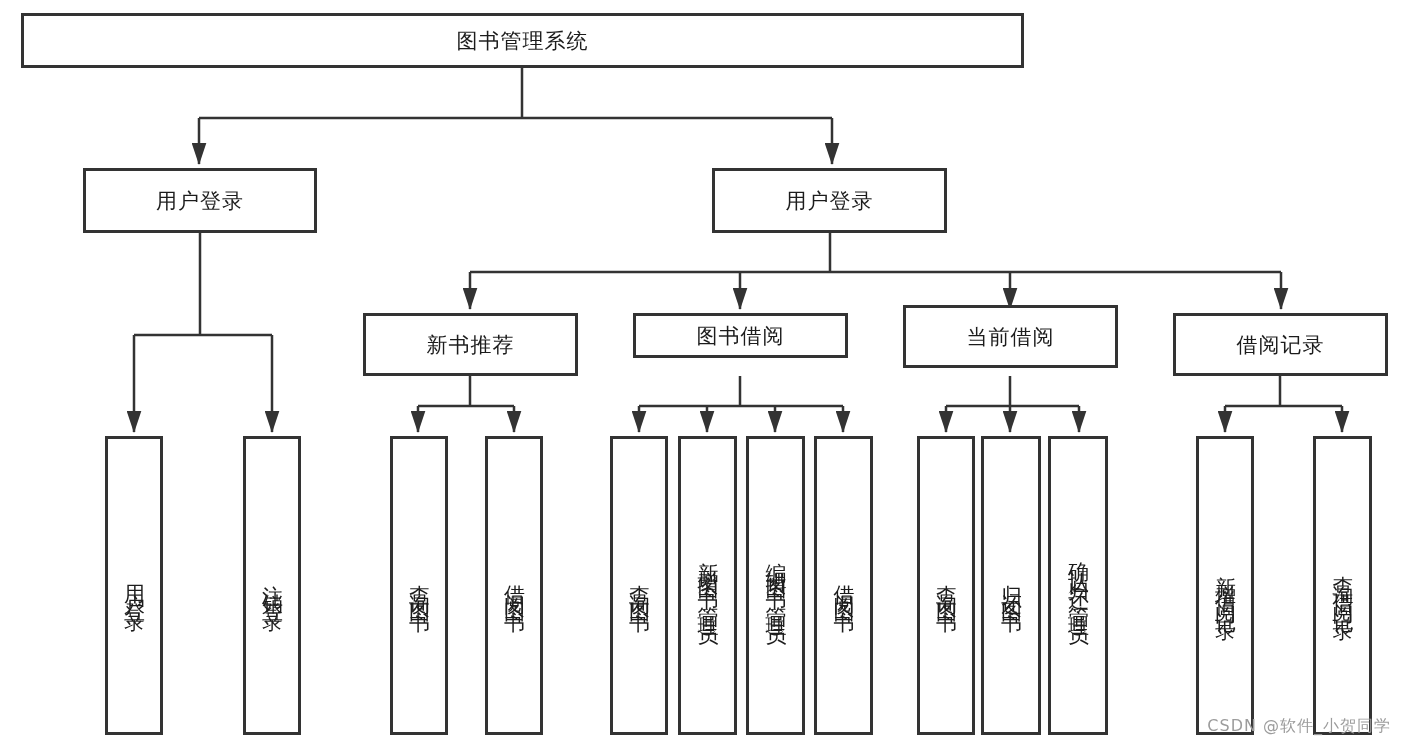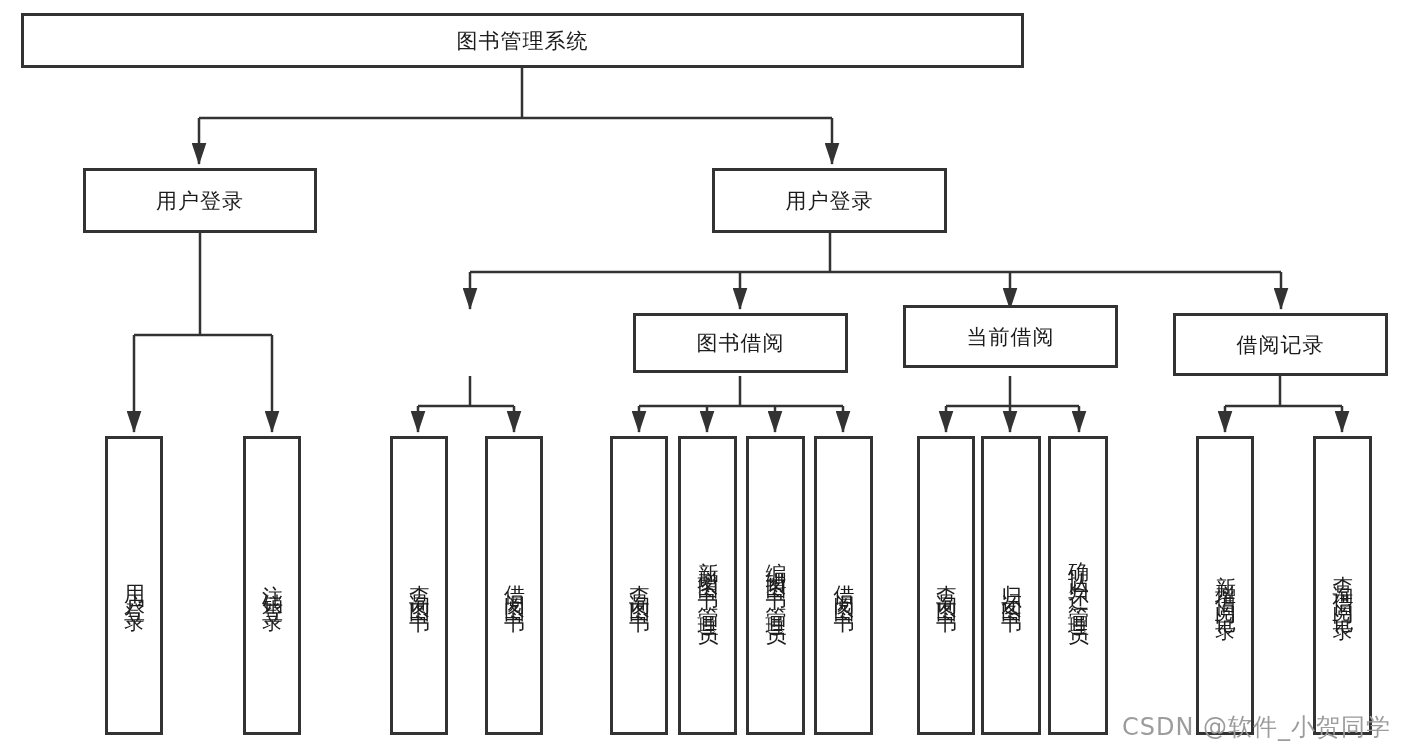--- a/index.html
+++ b/index.html
@@ -54,22 +54,22 @@
     writing-mode: vertical-rl;
     text-orientation: mixed;
     font-size: 21px;
     letter-spacing: 9px;
     color: var(--text, #1c1c1c);
     line-height: 1;
   }
   .watermark {
     position: absolute;
     right: 14px;
-    bottom: 4px;
-    font-size: 24px;
+    bottom: 10px;
+    font-size: 16px;
     color: var(--watermark, #9c9c9c);
     letter-spacing: 1px;
     white-space: nowrap;
   }
 </style>
 </head>
 <body>
 
 <div class="canvas">
 
@@ -112,21 +112,22 @@
     <path class="ln" d="M1280,376 L1280,406 M1225,406 L1342,406"></path>
     <path class="ln" d="M1225,406 L1225,432" marker-end="url(#arrowhead)"></path>
     <path class="ln" d="M1342,406 L1342,432" marker-end="url(#arrowhead)"></path>
   </svg>
 
   <div class="box" style="left:21px; top:13px; width:1003px; height:55px;">图书管理系统</div>
 
   <div class="box" style="left:83px; top:168px; width:234px; height:65px;">用户登录</div>
   <div class="box" style="left:712px; top:168px; width:235px; height:65px;">用户登录</div>
 
-  <div class="box" style="left:633px; top:313px; width:215px; height:60px;">图书借阅</div>
+  <div class="box" style="left:363px; top:313px; width:215px; height:63px;">新书推荐</div>
+  <div class="box" style="left:633px; top:313px; width:215px; height:45px;">图书借阅</div>
   <div class="box" style="left:903px; top:305px; width:215px; height:63px;">当前借阅</div>
   <div class="box" style="left:1173px; top:313px; width:215px; height:63px;">借阅记录</div>
 
   <div class="leaf" style="left:105px;">
     <span class="vtext">用户登录</span>
   </div>
   <div class="leaf" style="left:243px;">
     <span class="vtext">注销登录</span>
   </div>
 

